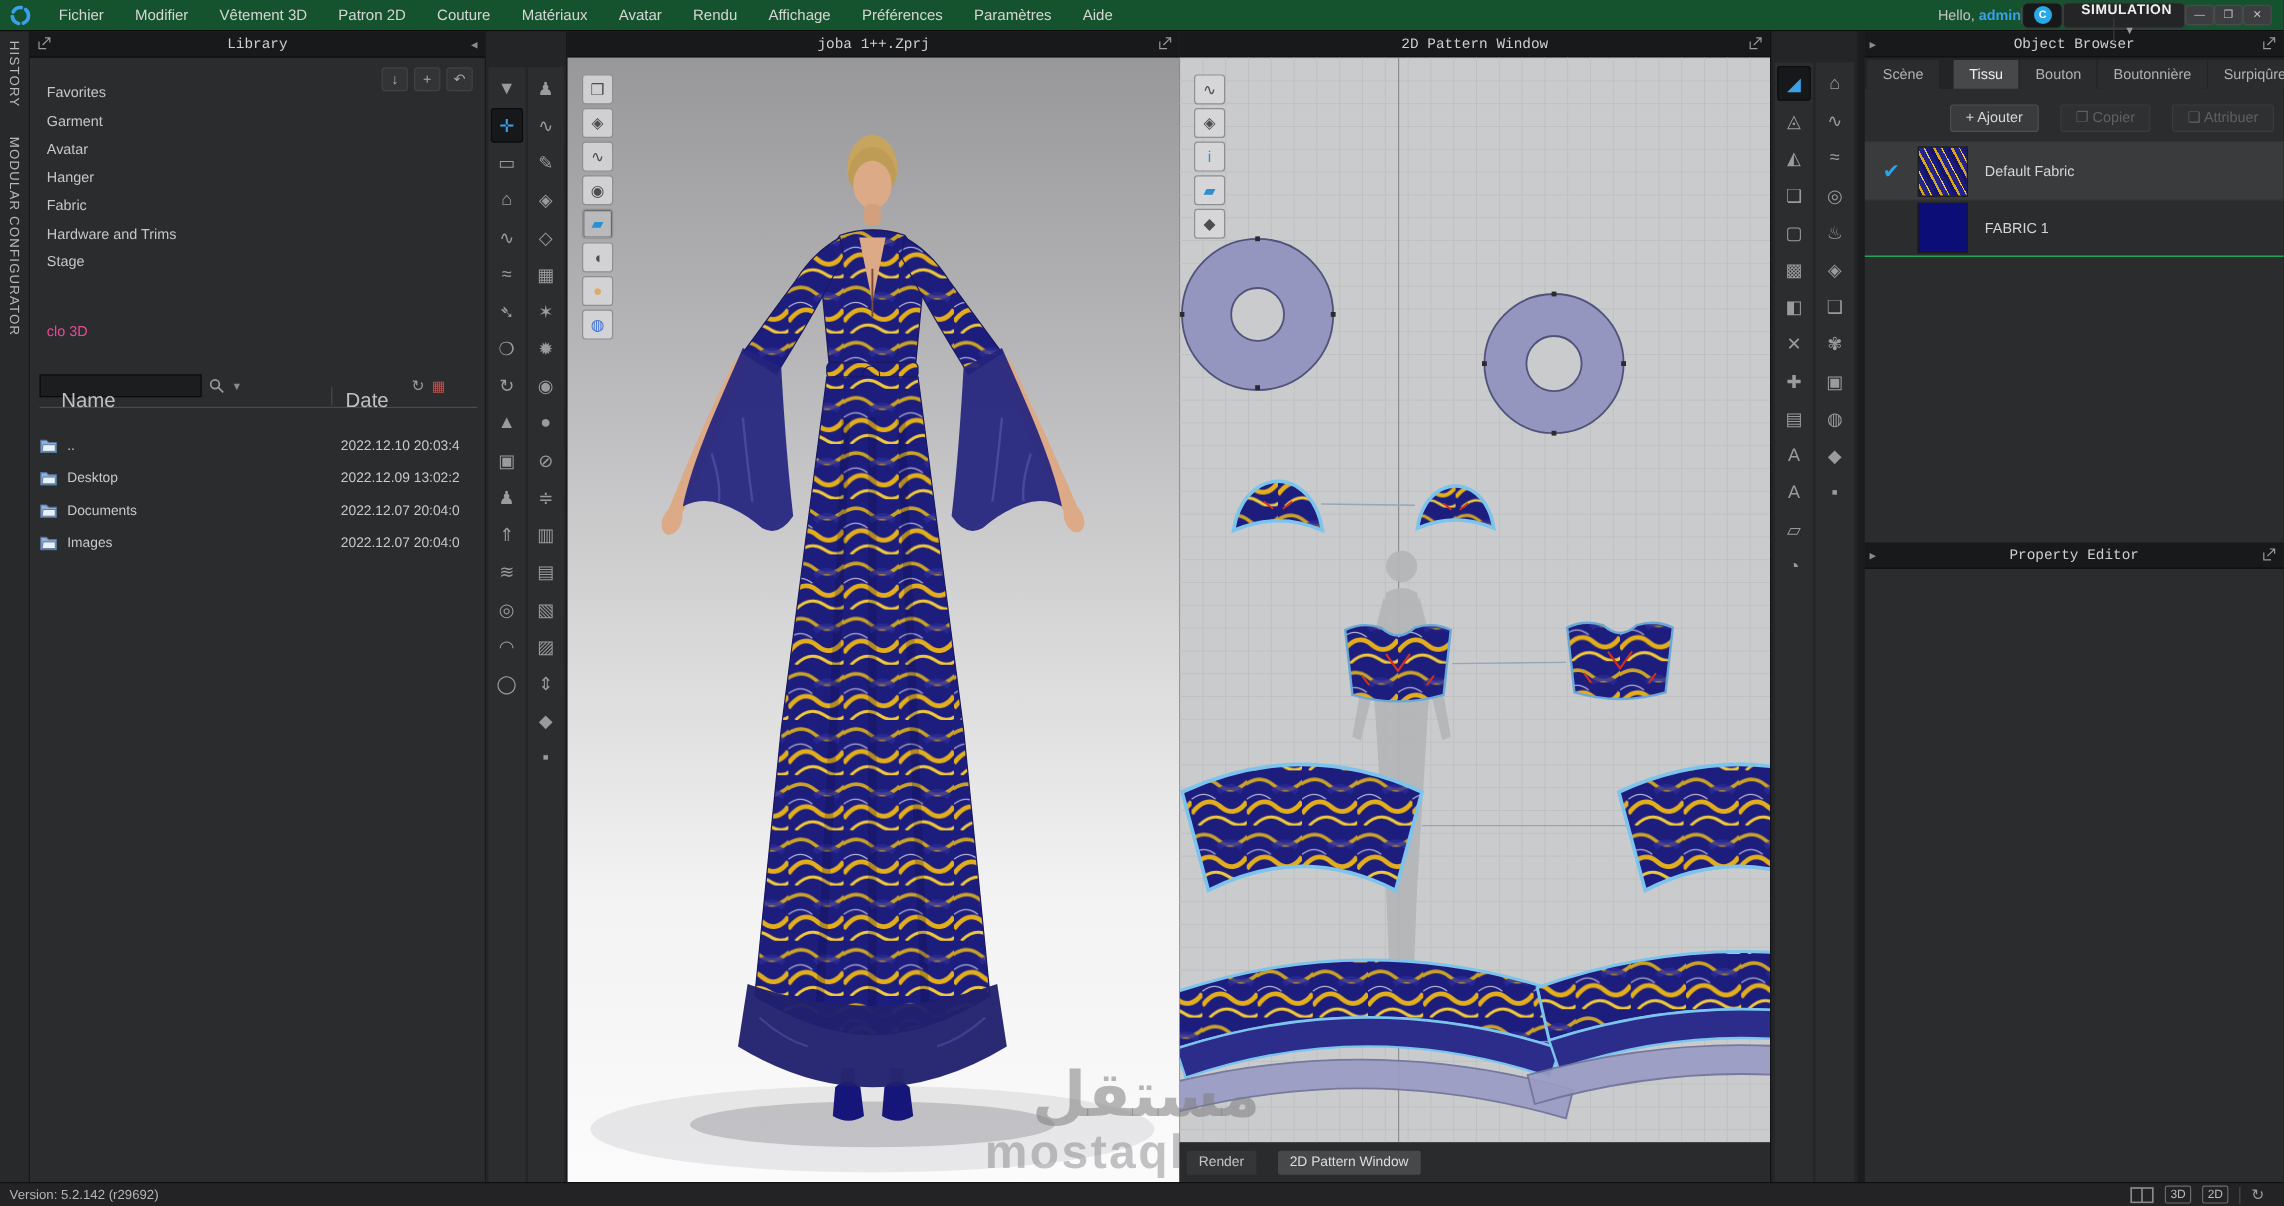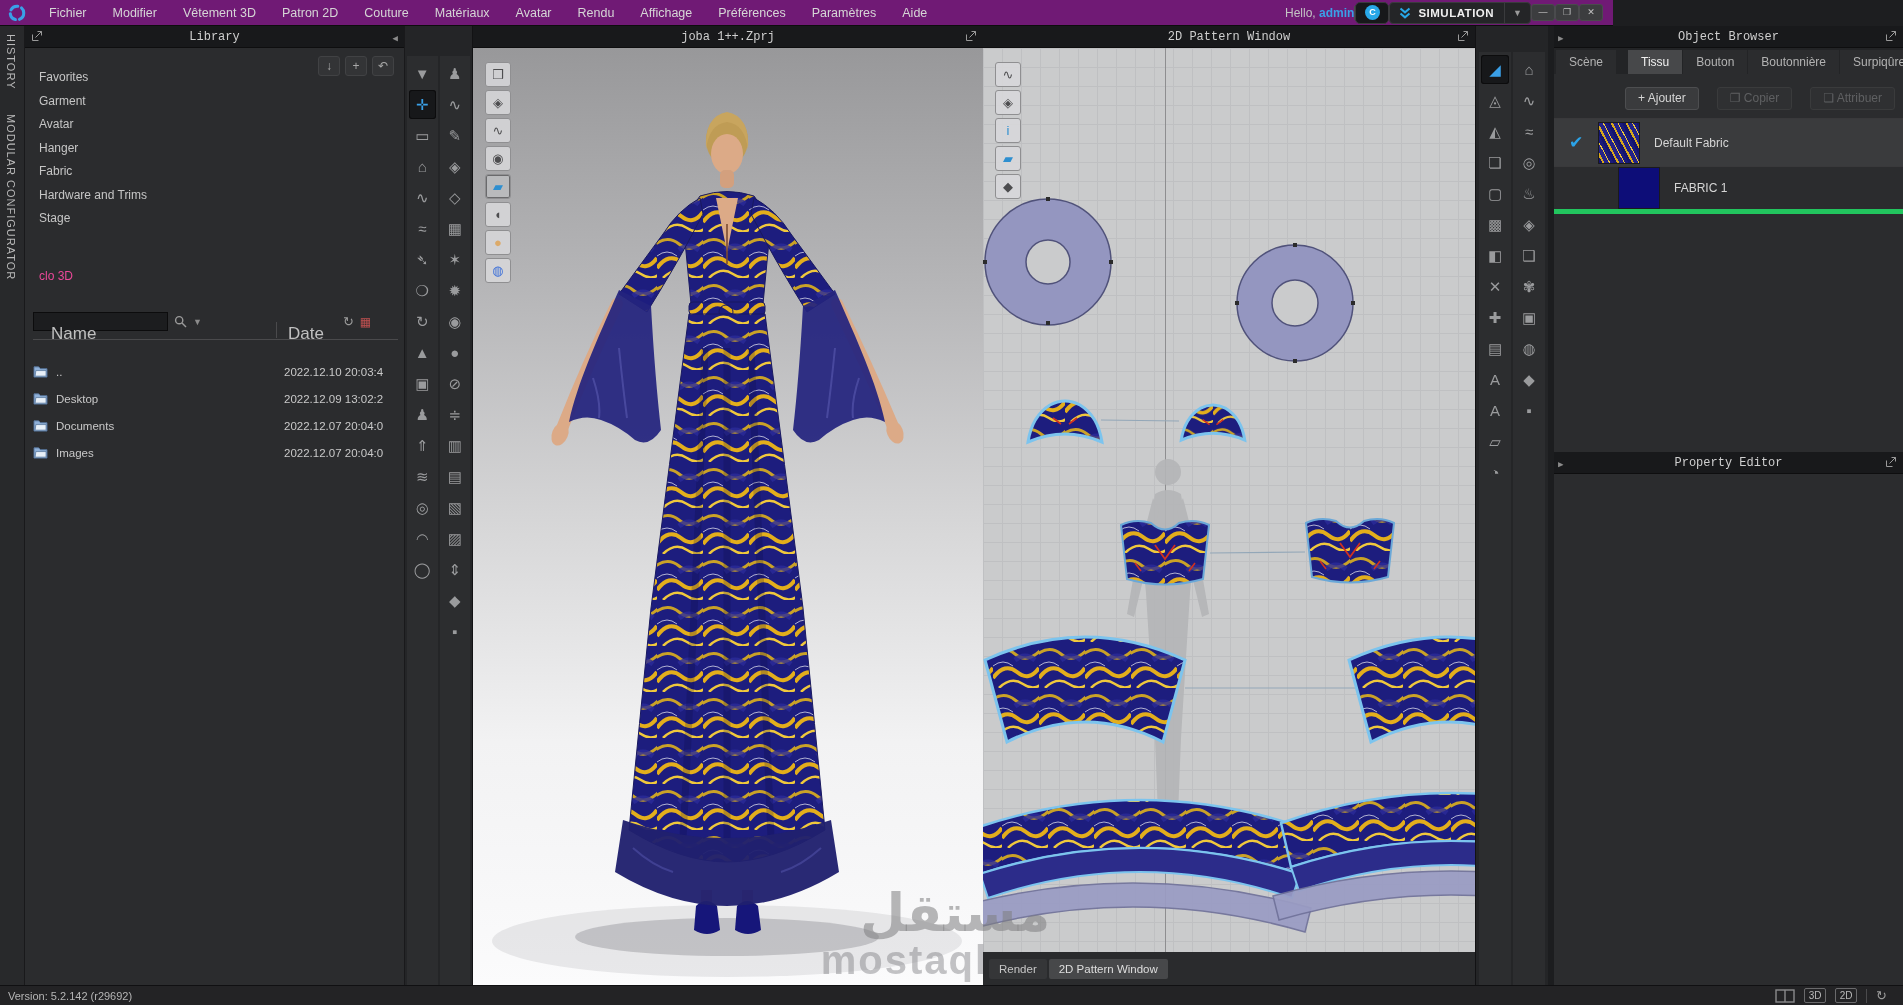--- a/index.html
+++ b/index.html
@@ -1,30 +1,30 @@
 <!DOCTYPE html>
 <html><head>
 <meta charset="utf-8">
 <style>
   html,body{margin:0;padding:0;background:#1d1e20;width:1903px;height:1005px;overflow:hidden;
     font-family:"Liberation Sans",sans-serif;font-size:12px;color:#c9c9c9;-webkit-font-smoothing:antialiased;}
   *{box-sizing:border-box;}
   .abs{position:absolute;}
 
   
-  #menubar{position:absolute;top:0;left:0;width:1613px;height:26px;background:#701a75;border-bottom:1px solid #0d0d0e;display:flex;align-items:center;z-index:30;}
+  #menubar{position:absolute;top:0;left:0;width:1903px;height:26px;background:#14532d;border-bottom:1px solid #0d0d0e;display:flex;align-items:center;z-index:30;}
   #logo{width:18px;height:18px;margin:0 10px 0 8px;}
   .menu-item{padding:0 13px;height:26px;line-height:26px;color:#d6d6d6;font-size:12.5px;cursor:default;}
   #menubar-right{margin-left:auto;display:flex;align-items:center;gap:0;padding-right:10px;}
   #greeting{color:#c4c4c4;}
   #greeting b{color:#3aa0e8;font-weight:bold;}
   .vdiv{width:1px;height:14px;background:#4a4a4c;}
   #cloud-btn{width:34px;height:22px;background:#17181a;border:1px solid #3a3b3d;border-radius:5px;display:flex;align-items:center;justify-content:center;}
   #cloud-btn .ball{width:15px;height:15px;border-radius:50%;background:#28a8e8;color:#fff;font-weight:bold;font-size:9px;line-height:15px;text-align:center;}
-  #sim-btn{height:22px;background:#242527;border:1px solid #3a3b3d;border-radius:4px;display:flex;align-items:center;padding:0 0 0 8px;}
+  #sim-btn{height:22px;background:#242527;border:1px solid #3a3b3d;border-radius:4px;display:flex;align-items:center;padding:0 0 0 8px;flex-direction:column;}
   #sim-btn .lbl{color:#f0f0f0;font-weight:bold;font-size:11.5px;letter-spacing:.5px;margin:0 10px 0 6px;}
   #sim-btn .dd{border-left:1px solid #3a3b3d;padding:0 8px;color:#9a9a9a;font-size:9px;line-height:20px;}
   .winbtn{width:24px;height:17px;background:#3c3d3f;border:1px solid #4a4b4d;border-radius:3px;color:#c2c2c2;font-size:9px;line-height:15px;text-align:center;}
 
   
   #workspace{position:absolute;top:26px;left:0;width:1903px;height:959px;}
 
   
   #leftrail{left:0;top:0;width:25px;height:959px;background:#28292b;border-right:1px solid #19191b;}
   .vtext{writing-mode:vertical-lr;text-orientation:mixed;color:#b9b9b9;font-size:11px;letter-spacing:1px;position:absolute;left:5px;}
@@ -67,42 +67,42 @@
   #viewtools{position:absolute;left:12px;top:14px;display:flex;flex-direction:column;gap:3px;}
   .vtool{width:26px;height:25px;background:rgba(216,216,218,.85);border:1px solid #8f8f91;border-radius:3px;
     display:flex;align-items:center;justify-content:center;color:#4d4d4f;font-size:13px;}
   .vtool.sel{background:#b9babc;box-shadow:inset 0 0 0 1px #6a6a6c;}
 
   
   #view2d{left:983px;top:0;width:492px;height:959px;background:#2b2c2e;}
   #view2d-canvas{position:absolute;top:22px;left:0;width:492px;height:904px;background-color:#cacbcc;
     background-image:linear-gradient(#bfc0c2 1px,transparent 1px),linear-gradient(90deg,#bfc0c2 1px,transparent 1px);
     background-size:19px 19px;overflow:hidden;}
-  #view2d-bottom{position:absolute;left:0;bottom:0;width:492px;height:33px;background:#2a2b2d;display:flex;align-items:center;gap:2px;padding-left:6px;z-index:6;}
+  #view2d-bottom{position:absolute;left:0;bottom:0;width:492px;height:33px;background:#2a2b2d;display:flex;align-items:center;gap:18px;padding-left:6px;z-index:6;}
   .btab{height:20px;line-height:20px;padding:0 10px;border-radius:2px;font-size:11.5px;color:#c6c6c6;background:#353638;}
   .btab.sel{background:#47484a;color:#dedede;}
   #minitools2d{position:absolute;left:12px;top:14px;display:flex;flex-direction:column;gap:3px;z-index:3;}
   #gridline{position:absolute;left:182px;top:0;width:1px;height:904px;background:#8e8e90;}
 
   
   #strip2d{left:1475px;top:0;width:73px;height:959px;background:#242527;border-left:1px solid #121214;display:flex;gap:2px;padding:26px 3px 0 3px;}
 
   
   #rightpanel{left:1548px;top:0;width:355px;height:959px;background:#2b2c2e;border-left:6px solid #1c1d1f;}
   #ob-tabs{position:absolute;top:22px;left:0;right:0;height:26px;background:#232426;display:flex;align-items:flex-end;padding-left:2px;}
   .ob-tab{height:24px;line-height:24px;padding:0 13px;font-size:12px;color:#b2b2b2;background:#2b2c2e;margin-right:1px;}
   .ob-tab.active{background:#47484a;color:#f0f0f0;margin-left:11px;}
   #ob-btnrow{position:absolute;top:56px;left:0;right:0;height:34px;display:flex;justify-content:flex-end;gap:18px;padding:5px 8px 0 0;}
   .ob-btn{height:23px;line-height:21px;padding:0 12px;border-radius:3px;font-size:12px;}
   .ob-btn.on{background:#3a3b3d;border:1px solid #4d4e50;color:#d6d6d6;}
   .ob-btn.off{background:#2f3032;border:1px solid #3a3b3c;color:#5f6062;}
   #fab-list{position:absolute;top:92px;left:0;right:0;}
   .fab-row{height:48px;display:flex;align-items:center;border-top:1px solid #39393b;}
   .fab-row.sel{background:#3a3b3d;}
-  .fab-row:last-child{border-bottom:5px solid #22c55e;padding-left:20px;}
+  .fab-row:last-child{border-bottom:1px solid #22c55e;}
   .fab-check{width:44px;text-align:center;color:#2ba3e8;font-size:17px;}
   .fab-sw{width:42px;height:42px;flex:0 0 auto;border:1px solid #1a1a1c;}
   .sw-pattern{background:repeating-linear-gradient(62deg,#14146e 0 3px,#d8a81c 3px 5px,#23238a 5px 9px,#eec63a 9px 10px,#1a1a7a 10px 13px);}
   .sw-navy{background:#0d0d78;}
   .fab-name{margin-left:14px;font-size:12px;color:#d5d5d5;}
   #prop-editor-header{position:absolute;top:426px;left:0;right:0;}
 
   
   #statusbar{position:absolute;left:0;bottom:0;width:1903px;height:20px;background:#232325;border-top:1px solid #101012;
     display:flex;align-items:center;padding:0 8px;color:#b5b5b5;font-size:11px;z-index:31;}

